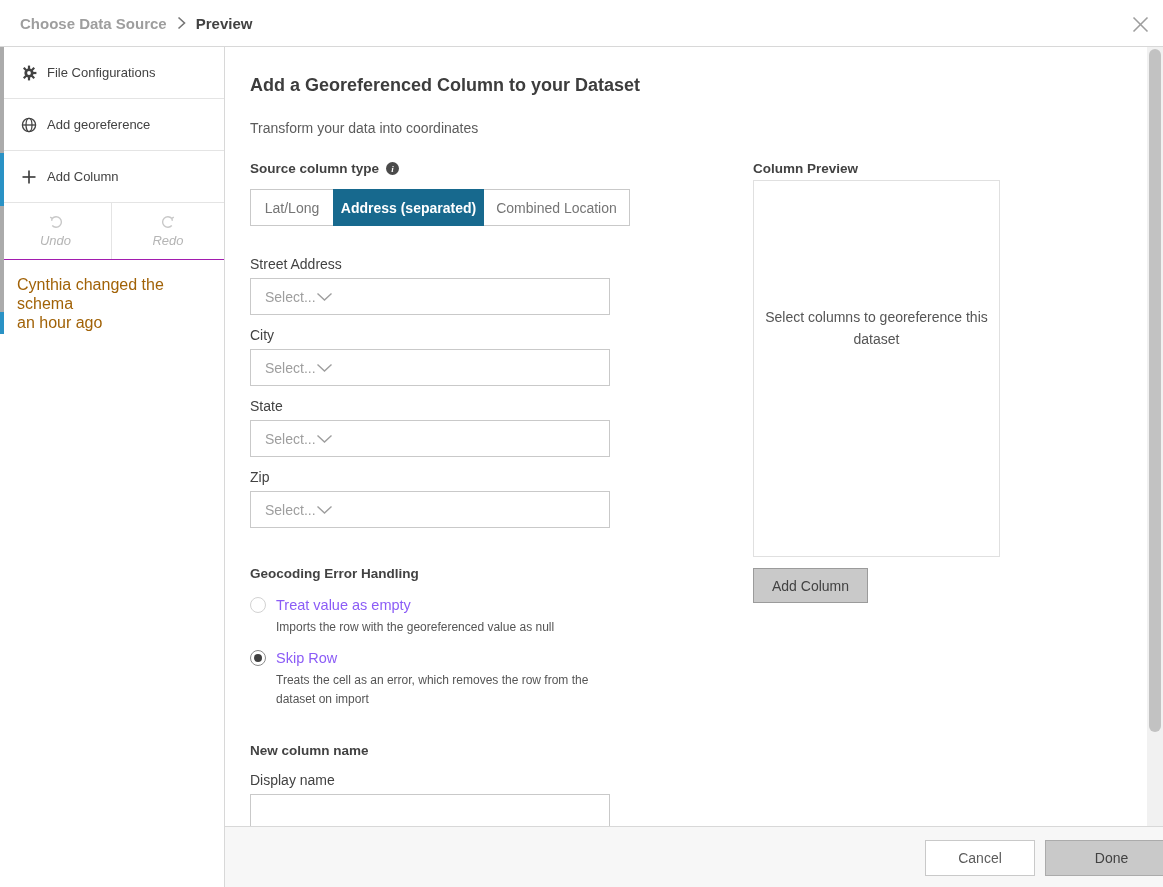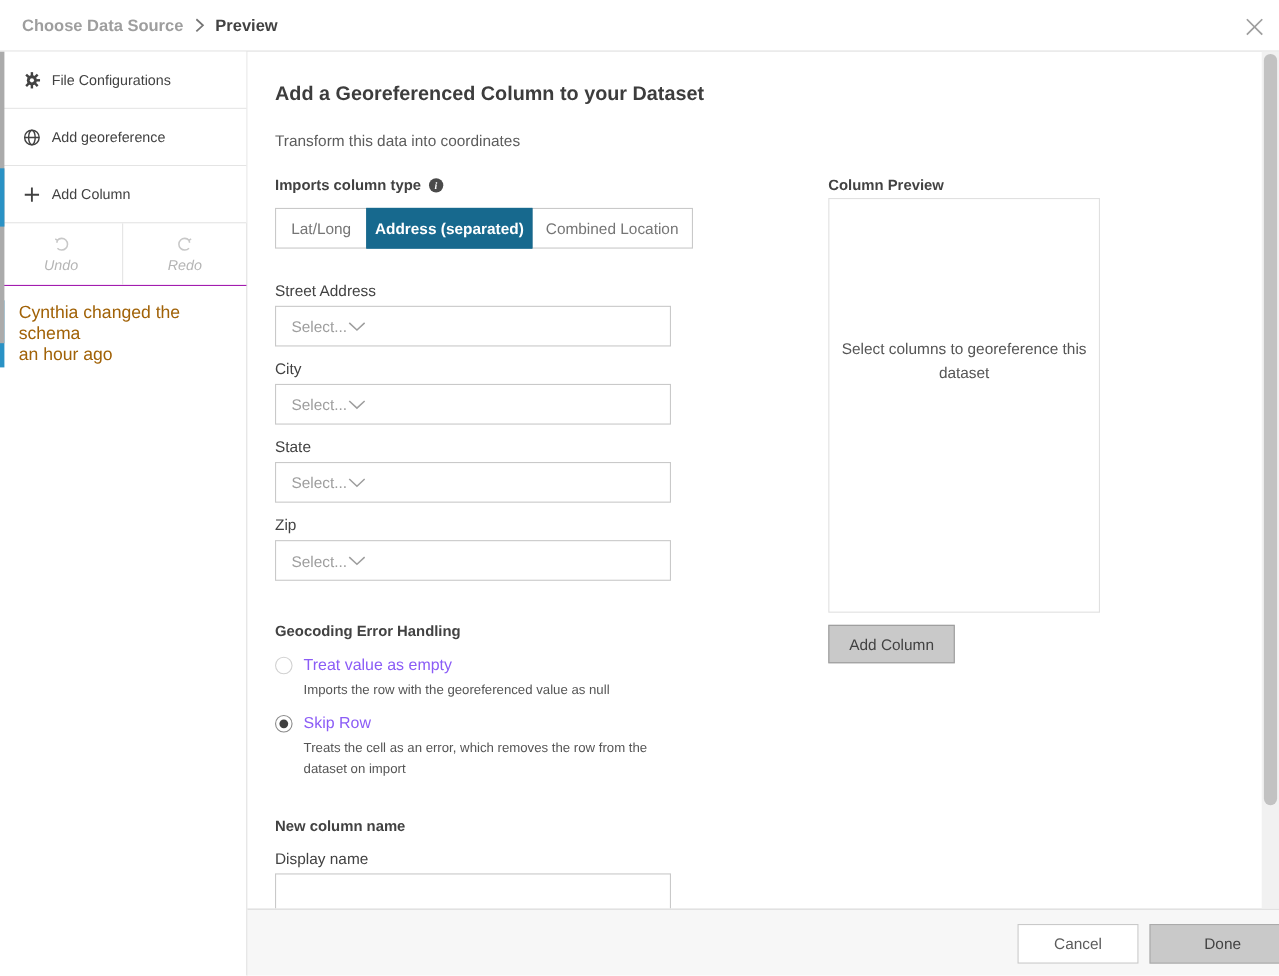--- a/index.html
+++ b/index.html
@@ -176,24 +176,24 @@
   </div>
 
   <div class="notice">
     <div class="line">Cynthia changed the schema</div>
     <div class="line">an hour ago</div>
   </div>
 </div>
 
 <div class="main">
   <div class="page-title">Add a Georeferenced Column to your Dataset</div>
-  <div class="page-sub">Transform this data into coordinates</div>
+  <div class="page-sub">Transform your data into coordinates</div>
 
   <div class="src-label">
-    <span class="section-label">Imports column type</span>
+    <span class="section-label">Source column type</span>
     <span class="info-dot">i</span>
   </div>
 
   <div class="tabs">
     <div class="tab t0">Lat/Long</div>
     <div class="tab t1 selected">Address (separated)</div>
     <div class="tab t2">Combined Location</div>
   </div>
 
   <div class="fields">

